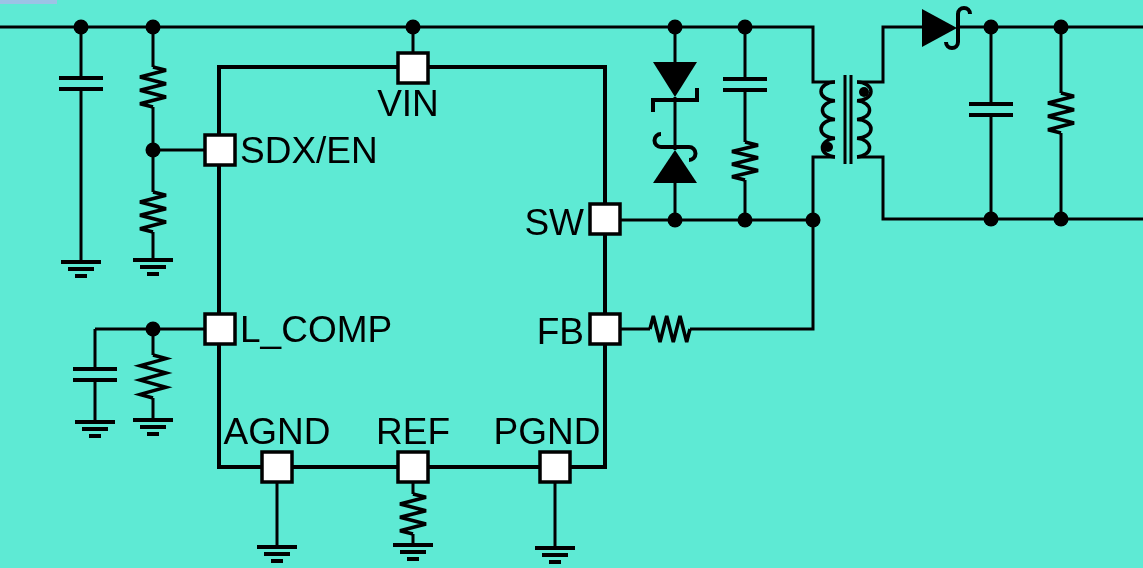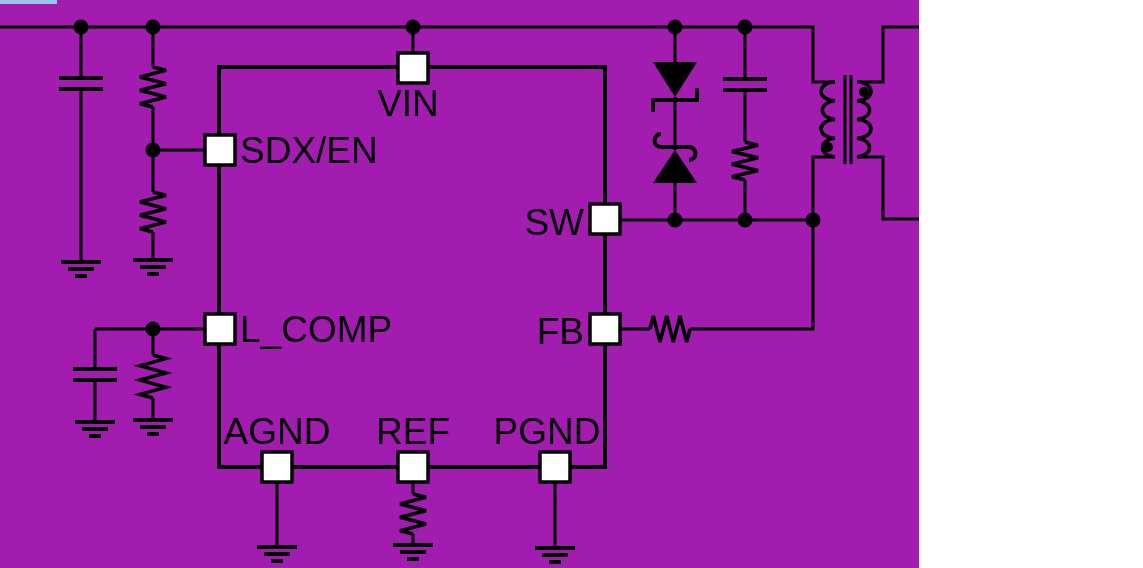--- a/index.html
+++ b/index.html
@@ -1,16 +1,16 @@
 <!DOCTYPE html>
 <html><head>
 <meta charset="utf-8">
 <style>
   html,body{margin:0;padding:0;background:#ffffff;}
-  #stage{position:relative;width:919px;height:568px;background:#a21caf;overflow:hidden;}
+  #stage{position:relative;width:1143px;height:568px;background:#5eead4;overflow:hidden;}
   svg{position:absolute;left:0;top:0;}
   .wire{stroke:#000;stroke-width:3;fill:none;}
   .sym{stroke:#000;stroke-width:3.5;fill:none;}
   .plate{stroke:#000;stroke-width:4;fill:none;}
   .gnd{stroke:#000;stroke-width:4;fill:none;}
   .hook{stroke:#000;stroke-width:4;fill:none;}
   .pinbox{fill:#fff;stroke:#000;stroke-width:3.5;}
   .icbox{fill:none;stroke:#000;stroke-width:4;}
   .dot{fill:#000;stroke:none;}
   .blackfill{fill:#000;stroke:none;}

